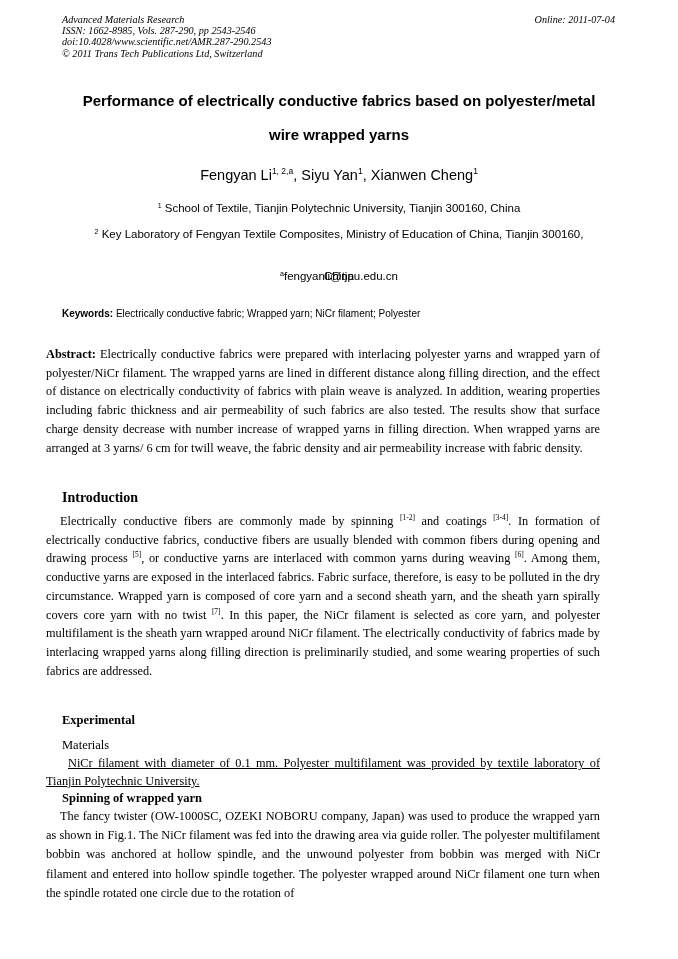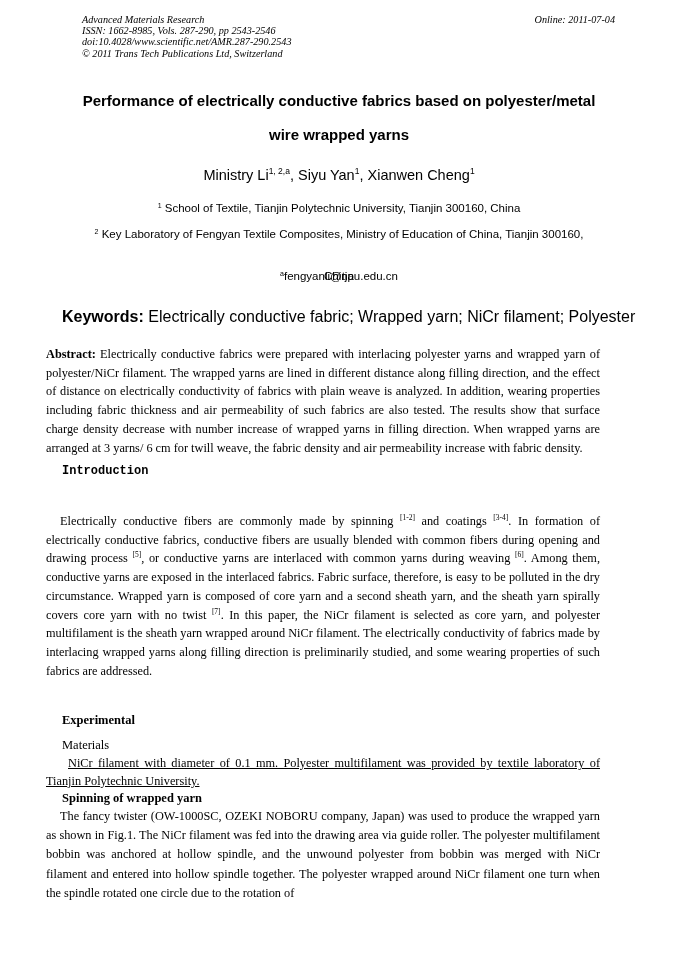--- a/index.html
+++ b/index.html
@@ -1,38 +1,38 @@
 <!DOCTYPE html>
 <html><head>
 <meta charset="utf-8">
 <style>
   html, body { margin: 0; padding: 0; background: #ffffff; }
   body { width: 678px; height: 959px; position: relative; overflow: hidden; color: #000; }
   .page { position: absolute; left: 0; top: 0; width: 678px; height: 959px; }
   .hdr-left { position: absolute; left: 62px; top: 14px; font-family: "Liberation Serif", serif; font-style: italic; font-size: 10.2px; line-height: 11.2px; }
-  .hdr-left div { white-space: nowrap; margin-left: 20px; }
+  .hdr-left div { white-space: nowrap; }
   .hdr-right { position: absolute; right: 63px; top: 14px; font-family: "Liberation Serif", serif; font-style: italic; font-size: 10.2px; line-height: 11.2px; }
   .title { position: absolute; left: 50px; width: 578px; text-align: center; font-family: "Liberation Sans", sans-serif; font-weight: bold; font-size: 15px; white-space: nowrap; }
   .t1 { top: 92px; }
   .t2 { top: 126px; }
   .authors { position: absolute; left: 50px; width: 578px; top: 167px; text-align: center; font-family: "Liberation Sans", sans-serif; font-size: 14.5px; white-space: nowrap; }
   .authors sup { font-size: 8.5px; vertical-align: 6px; line-height: 0; }
   .affil { position: absolute; left: 62px; width: 554px; text-align: center; font-family: "Liberation Sans", sans-serif; font-size: 11.5px; white-space: nowrap; }
   .affil sup { font-size: 7px; vertical-align: 4px; line-height: 0; }
   .a1 { top: 202px; }
   .a2 { top: 228px; }
   .a2b { top: 246px; margin-top: 24px; }
   .email { top: 270px; }
-  .keywords { position: absolute; left: 62px; top: 308px; font-family: "Liberation Sans", sans-serif; font-size: 16px; white-space: nowrap; }
+  .keywords { position: absolute; left: 62px; top: 308px; font-family: "Liberation Sans", sans-serif; font-size: 10px; white-space: nowrap; }
   .keywords b { font-weight: bold; }
   .body { position: absolute; left: 46px; width: 554px; font-family: "Liberation Serif", serif; font-size: 12.3px; line-height: 18.7px; text-align: justify; }
   .body sup { font-size: 7.5px; vertical-align: 5px; line-height: 0; }
   .abstract { top: 345px; }
   .abstract b { font-weight: bold; }
-  .h-intro { position: absolute; left: 62px; top: 464px; font-family: Liberation Mono, monospace; font-weight: bold; font-size: 12px; }
+  .h-intro { position: absolute; left: 62px; top: 490px; font-family: Liberation Serif, serif; font-weight: bold; font-size: 14px; }
   .intro { top: 512px; text-indent: 14px; }
   .h-exp { position: absolute; left: 62px; top: 713px; font-family: "Liberation Serif", serif; font-weight: bold; font-size: 12.5px; }
   .h-mat { position: absolute; left: 62px; top: 738px; font-family: "Liberation Serif", serif; font-weight: normal; font-size: 12.5px; }
   .materials { top: 754px; line-height: 18px; text-indent: 22px; text-decoration: underline; }
   .h-spin { position: absolute; left: 62px; top: 791px; font-family: "Liberation Serif", serif; font-weight: bold; font-size: 12.5px; }
   .spinning { top: 807px; text-indent: 14px; line-height: 19.2px; }
 </style>
 </head>
 <body>
 
@@ -43,21 +43,21 @@
     <div>ISSN: 1662-8985, Vols. 287-290, pp 2543-2546</div>
     <div>doi:10.4028/www.scientific.net/AMR.287-290.2543</div>
     <div>© 2011 Trans Tech Publications Ltd, Switzerland</div>
   </div>
   <div class="hdr-right">Online: 2011-07-04</div>
 
   <div class="title t1">Performance of electrically conductive fabrics based on polyester/metal</div>
   <div class="title t2">wire wrapped yarns</div>
 
   <div class="authors">
-    <span>Ministry Li</span><sup>1, 2,a</sup><span>, </span><span>Siyu Yan</span><sup>1</sup><span>, </span><span>Xianwen Cheng</span><sup>1</sup>
+    <span>Fengyan Li</span><sup>1, 2,a</sup><span>, </span><span>Siyu Yan</span><sup>1</sup><span>, </span><span>Xianwen Cheng</span><sup>1</sup>
   </div>
 
   <div class="affil a1">
     <sup>1</sup> <span>School of Textile, Tianjin Polytechnic University, Tianjin 300160, China</span>
   </div>
   <div class="affil a2">
     <sup>2</sup> <span>Key Laboratory of Fengyan Textile Composites, Ministry of Education of China, Tianjin 300160,</span>
   </div>
   <div class="affil a2b">China</div>
 

